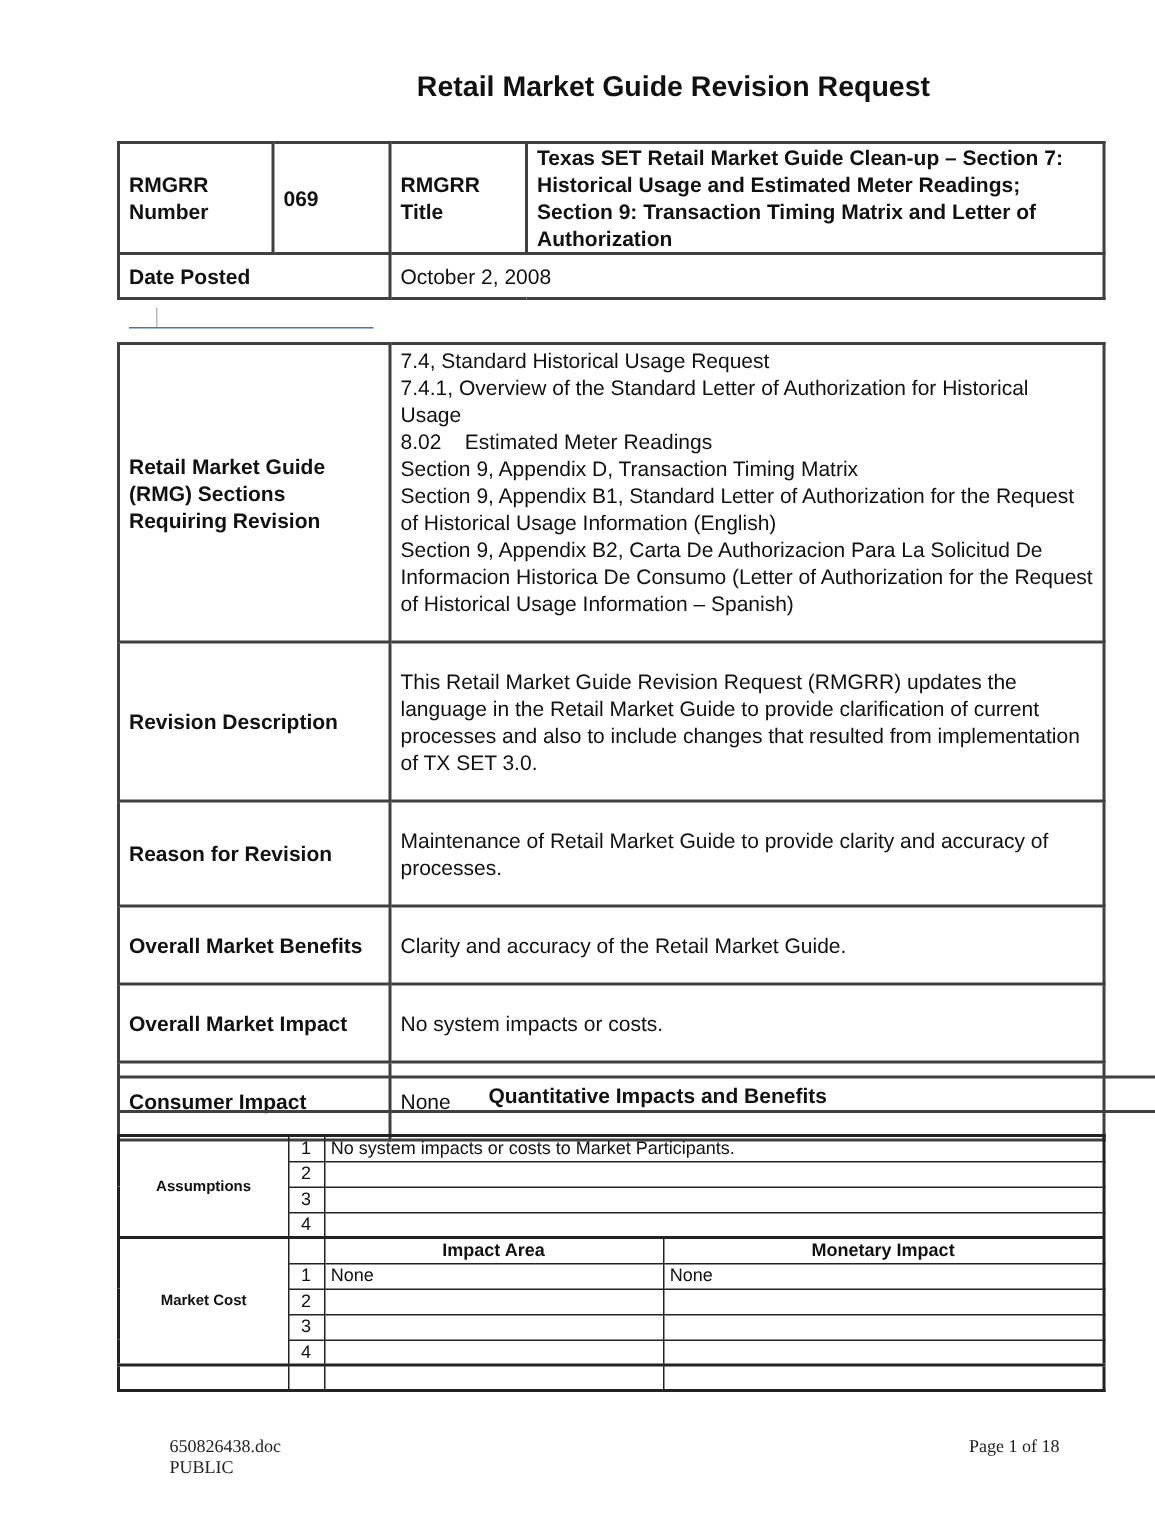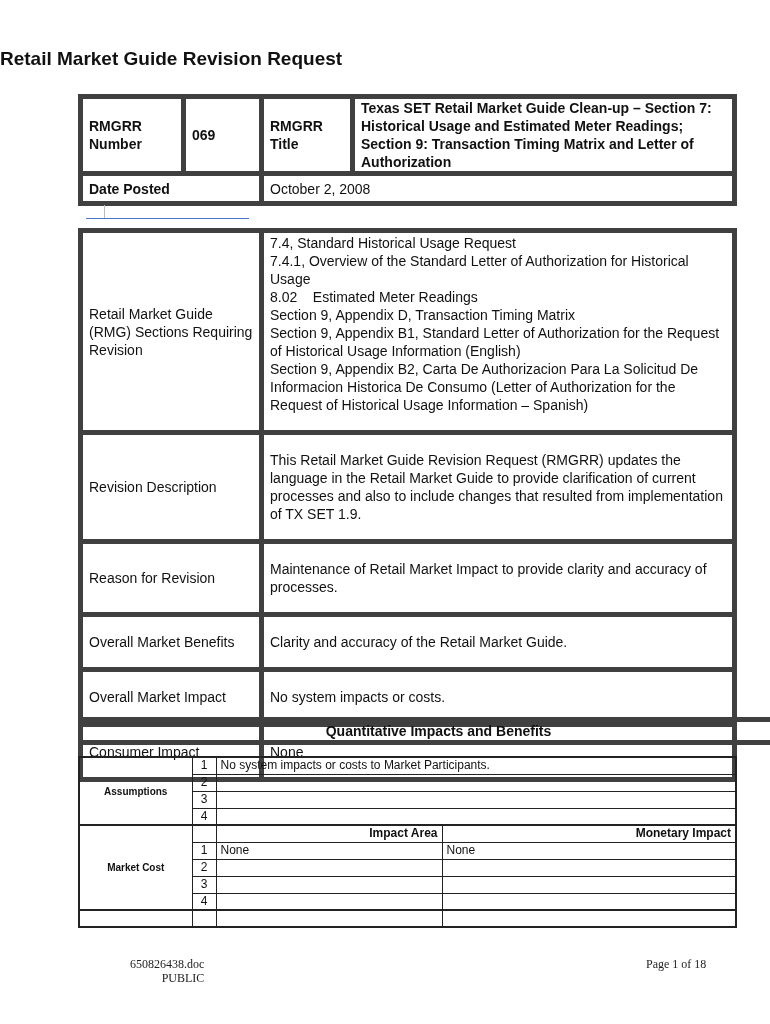--- a/index.html
+++ b/index.html
@@ -1,35 +1,35 @@
 <!DOCTYPE html>
 <html><head>
 <meta charset="utf-8">
 <style>
   * { box-sizing: border-box; margin: 0; padding: 0; }
   html, body { width: 770px; height: 1024px; background: #ffffff; overflow: hidden; }
   body { position: relative; font-family: "Liberation Sans", sans-serif; color: #111; }
-  .title { position: absolute; top: 48px; left: 0; width: 620px; text-align: left; font-size: 19px; font-weight: bold; }
+  .title { position: absolute; top: 48px; left: 0; width: 620px; text-align: right; font-size: 19px; font-weight: bold; }
   table { border-collapse: collapse; position: absolute; }
-  td { border: 5px solid #404040; vertical-align: middle; font-size: 14px; line-height: 18px; padding: 0 6px; }
-  .lbl { font-weight: normal; margin-left: 16px; }
+  td { border: 2px solid #404040; vertical-align: middle; font-size: 14px; line-height: 18px; padding: 0 6px; }
+  .lbl { font-weight: bold; margin-left: 16px; }
   #t1 { left: 78px; top: 94px; width: 659px; }
   #t1 td.bold { font-weight: bold; }
   .blue-line { position: absolute; left: 86px; top: 218px; width: 163px; height: 1px; background: #4a74c4; }
   .tick { position: absolute; width: 1px; background: #bbb; }
   #t2 { left: 78px; top: 228px; width: 659px; }
   #t2 td { padding: 16px 6px; }
   #t2 .c1 { width: 181px; }
   #t3 { left: 78px; top: 717px; width: 721px; }
   #t3 td { text-align: center; font-weight: bold; height: 23px; font-size: 14px; }
   #t4 { left: 78px; top: 756px; width: 659px; border: 2px solid #222; }
   #t4 td { font-size: 12px; line-height: 15px; height: 17px; padding: 0 4px; border: 1px solid #222; }
   #t4 td.sec { font-weight: bold; font-size: 10px; text-align: center; width: 113px; }
   #t4 td.num { width: 24px; text-align: center; }
-  #t4 td.hd { text-align: right; font-weight: bold; margin-top: 16px; }
+  #t4 td.hd { text-align: center; font-weight: bold; margin-top: 16px; }
   .footer { position: absolute; font-family: "Liberation Serif", serif; font-size: 12px; line-height: 14px; color: #222; }
 </style>
 </head>
 <body>
 
 <div class="title">Retail Market Guide Revision Request</div>
 
 <table id="t1">
   <tbody>
       <tr style="height:73px">
@@ -56,25 +56,25 @@
       <div>7.4, Standard Historical Usage Request</div>
       <div>7.4.1, Overview of the Standard Letter of Authorization for Historical Usage</div>
       <div style="white-space:pre">8.02    Estimated Meter Readings</div>
       <div>Section 9, Appendix D, Transaction Timing Matrix</div>
       <div>Section 9, Appendix B1, Standard Letter of Authorization for the Request of Historical Usage Information (English)</div>
       <div>Section 9, Appendix B2, Carta De Authorizacion Para La Solicitud De Informacion Historica De Consumo (Letter of Authorization for the Request of Historical Usage Information – Spanish)</div>
     </td>
   </tr>
   <tr style="height:73px">
     <td class="lbl c1">Revision Description</td>
-    <td>This Retail Market Guide Revision Request (RMGRR) updates the language in the Retail Market Guide to provide clarification of current processes and also to include changes that resulted from implementation of TX SET 1.9.</td>
+    <td>This Retail Market Guide Revision Request (RMGRR) updates the language in the Retail Market Guide to provide clarification of current processes and also to include changes that resulted from implementation of TX SET 3.0.</td>
   </tr>
   <tr style="height:37px">
     <td class="lbl c1">Reason for Revision</td>
-    <td>Maintenance of Retail Market Impact to provide clarity and accuracy of processes.</td>
+    <td>Maintenance of Retail Market Guide to provide clarity and accuracy of processes.</td>
   </tr>
   <tr style="height:31px">
     <td class="lbl c1">Overall Market Benefits</td>
     <td>Clarity and accuracy of the Retail Market Guide.</td>
   </tr>
   <tr style="height:32px">
     <td class="lbl c1">Overall Market Impact</td>
     <td>No system impacts or costs.</td>
   </tr>
   <tr style="height:32px">
@@ -139,17 +139,17 @@
   </tr>
   <tr>
     <td class="sec"></td>
     <td class="num"></td>
     <td></td>
     <td></td>
   </tr>
 </tbody>
   </table>
 
-<div class="footer" style="left:130px; top:957px;text-align:right;">
+<div class="footer" style="left:113px; top:957px;">
   <div>650826438.doc</div>
   <div>PUBLIC</div>
 </div>
 <div class="footer" style="left:646px; top:957px;">Page 1 of 18</div>
 
 </body></html>

